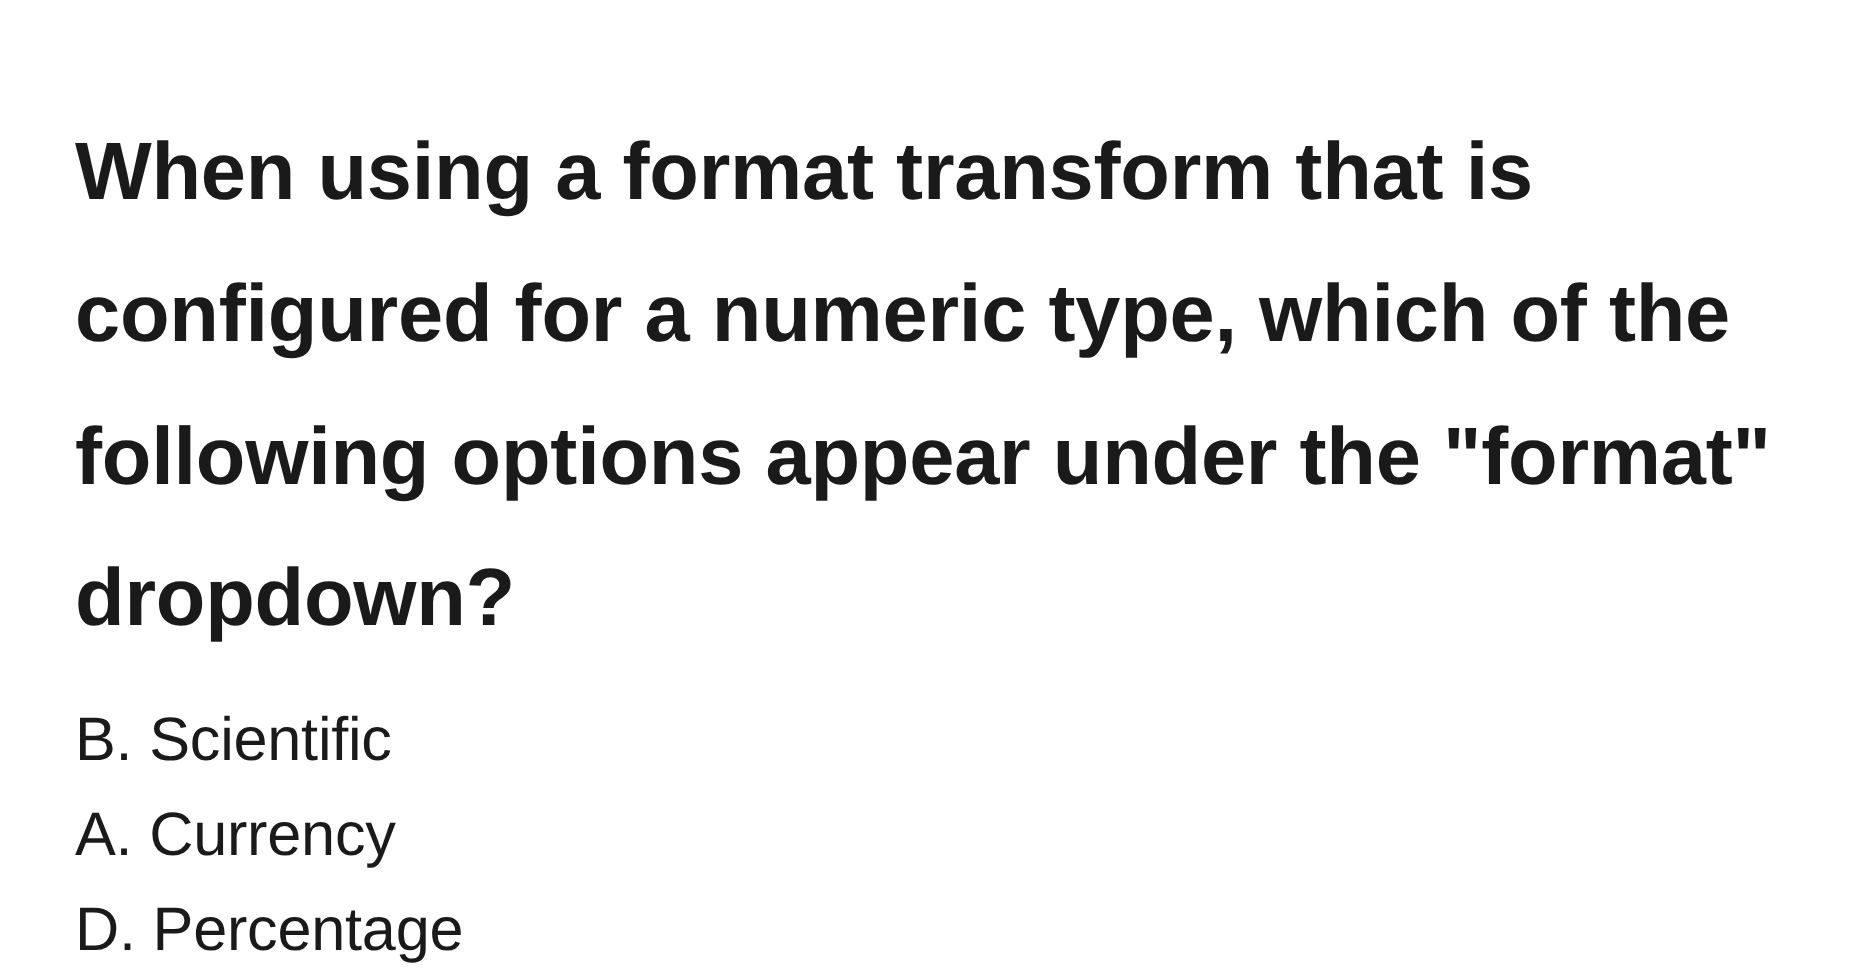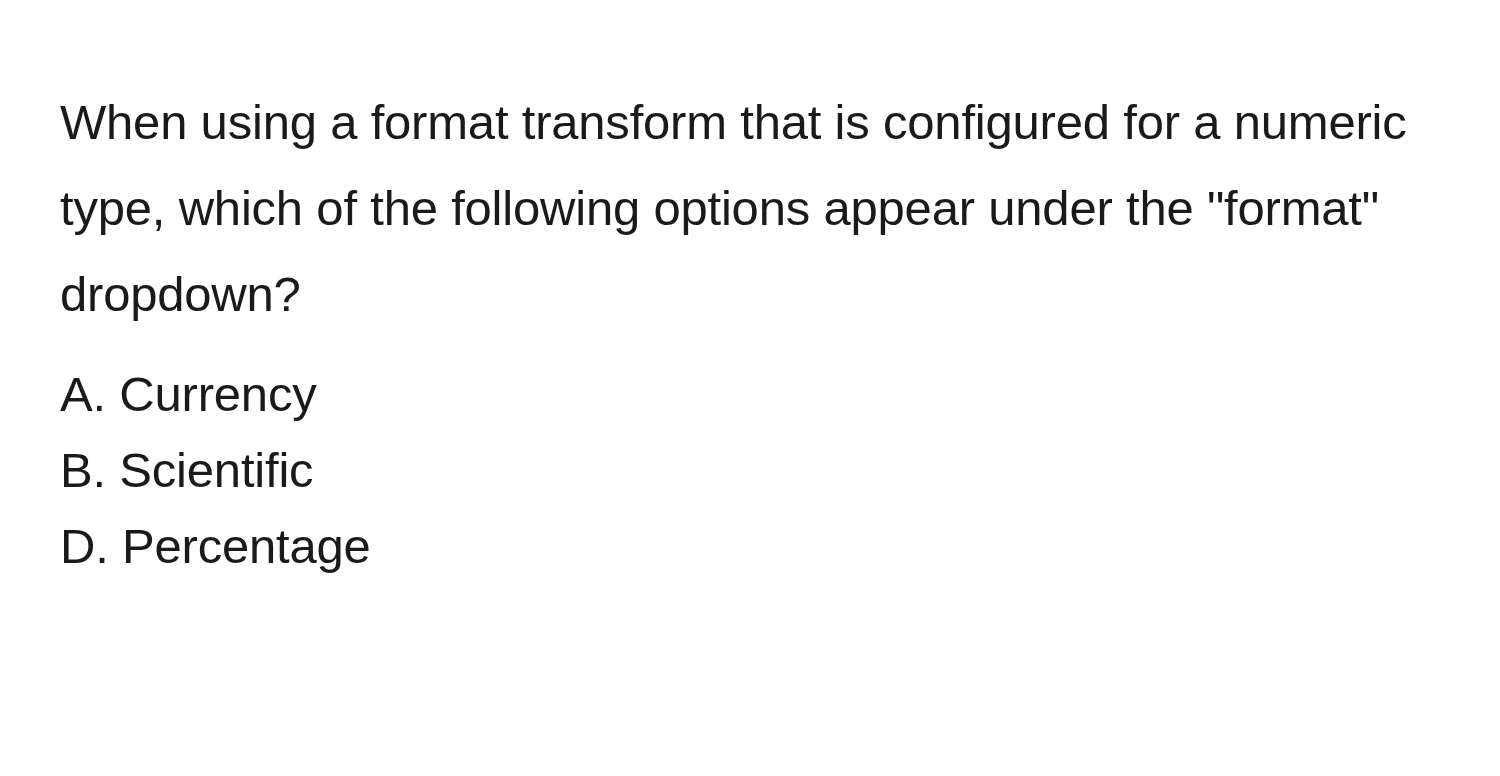--- a/index.html
+++ b/index.html
@@ -12,43 +12,43 @@
       height: 776px;
       background: #ffffff;
       font-family: -apple-system, BlinkMacSystemFont, "Segoe UI", Helvetica, Arial, sans-serif;
       color: #1a1a1a;
       padding: 80px 60px 0 60px;
     }
     .question-container {
       max-width: 1400px;
     }
     .question-text {
-      font-size: 49px;
+      font-size: 65px;
       line-height: 1.75;
-      font-weight: 400;
+      font-weight: 700;
       margin-bottom: 20px;
       letter-spacing: -0.2px;
     }
     .option {
       font-size: 49px;
       line-height: 1.55;
       font-weight: 400;
       letter-spacing: -0.2px;
     }
   </style>
 </head>
 <body>
 
 <div class="question-container">
   <p class="question-text">When using a format transform that is configured for a numeric type, which of the following options appear under the "format" dropdown?</p>
   <p class="option">
+    <span>B.</span>
+    <span>Scientific</span>
+  </p>
+  <p class="option">
     <span>A.</span>
     <span>Currency</span>
-  </p>
-  <p class="option">
-    <span>B.</span>
-    <span>Scientific</span>
   </p>
   <p class="option">
     <span>D.</span>
     <span>Percentage</span>
   </p>
 </div>
 
 </body></html>

